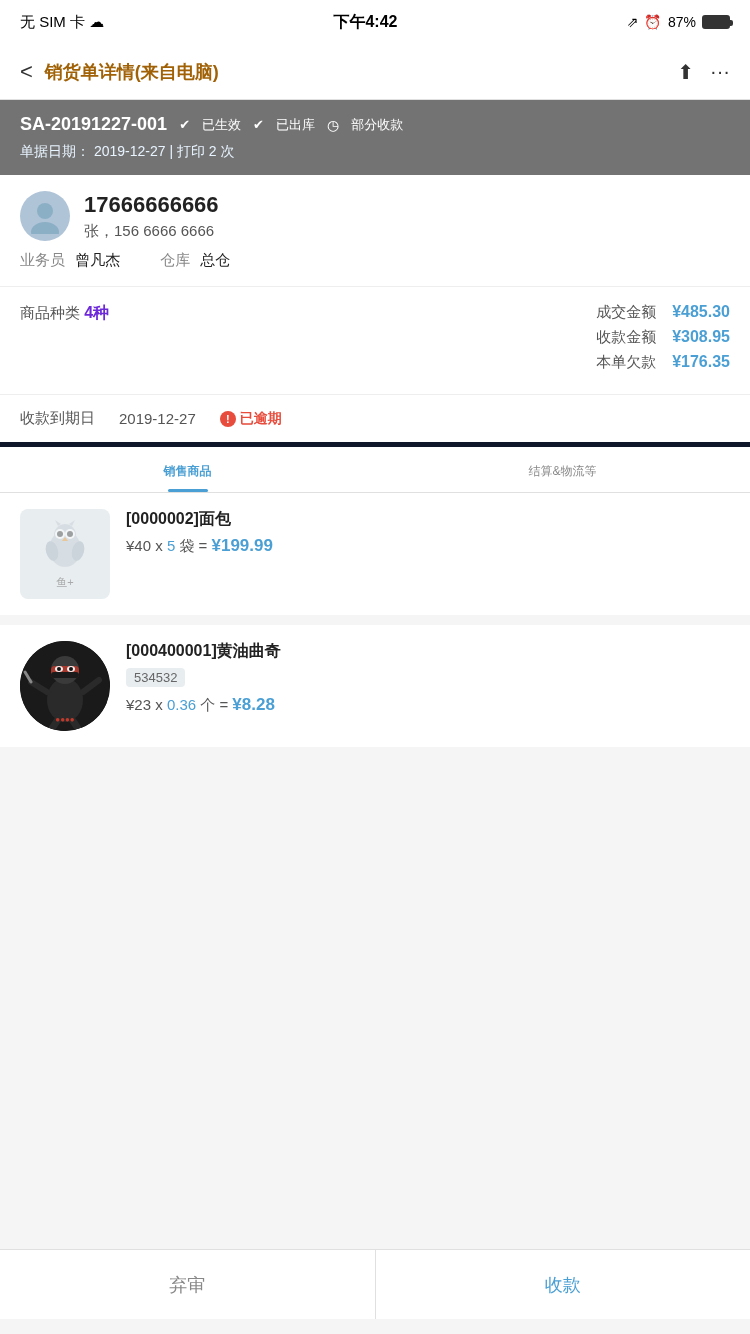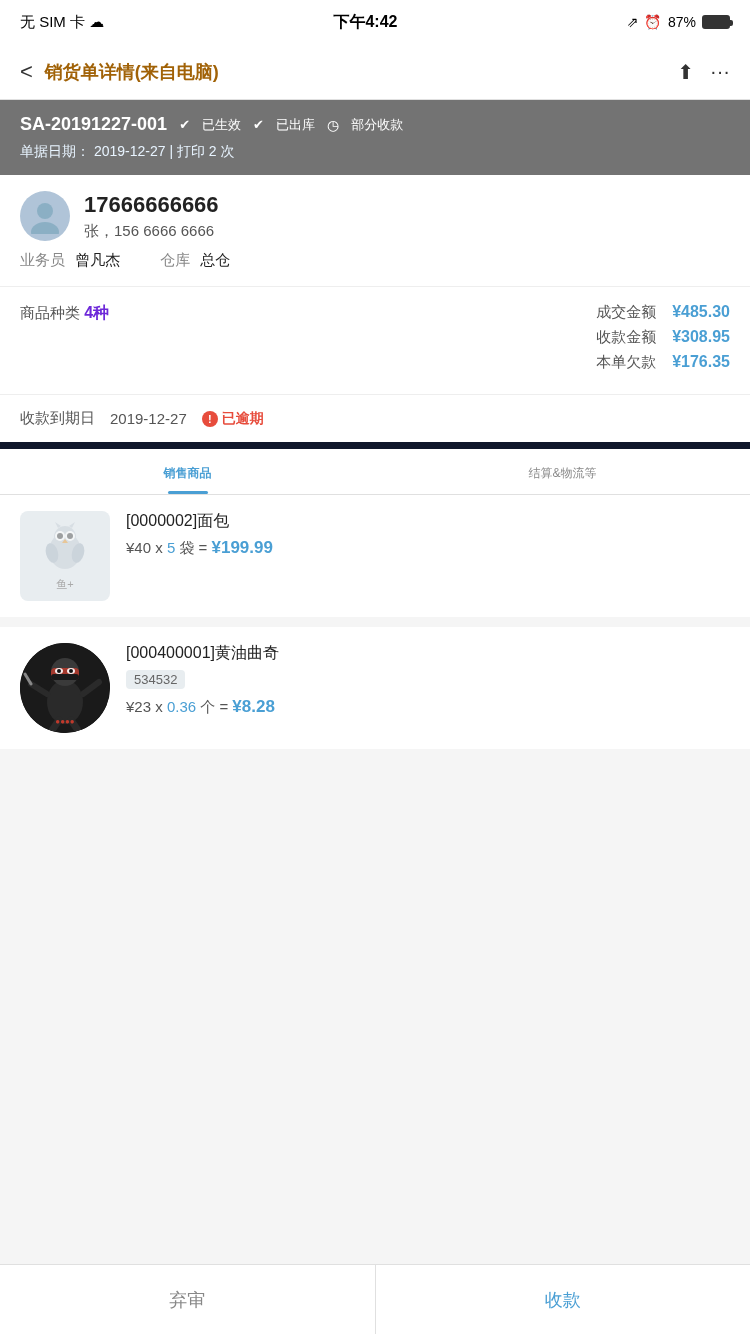--- a/index.html
+++ b/index.html
@@ -172,24 +172,24 @@
       color: #555;
     }
     .summary-row .amount { color: #4a9fd4; font-weight: 600; font-size: 16px; }
 
     
     .payment-due {
       background: #fff;
       padding: 14px 20px;
       font-size: 15px;
       color: #555;
-      border-bottom: 7px solid #0f172a;
+      border-bottom: 5px solid #0f172a;
       display: flex;
       align-items: center;
-      gap: 15px;
+      gap: 24px;
     }
     .overdue-badge {
       display: inline-flex; align-items: center; gap: 4px;
       background: transparent;
       color: #e74c3c;
       font-size: 14px;
       font-weight: 600;
     }
     .overdue-dot {
       width: 16px; height: 16px;
@@ -242,21 +242,21 @@
       border-radius: 8px;
       background: #e8edf0;
       flex-shrink: 0;
       display: flex; align-items: center; justify-content: center;
       overflow: hidden;
     }
     .product-info { flex: 1; }
     .product-name {
       font-size: 16px;
       color: #222;
-      font-weight: 400;
+      font-weight: 700;
       margin-bottom: 6px;
     }
     .product-sku {
       display: inline-block;
       background: #e8edf0;
       color: #666;
       font-size: 13px;
       padding: 2px 8px;
       border-radius: 4px;
       margin-bottom: 8px;
@@ -264,21 +264,21 @@
     .product-price-row {
       font-size: 15px;
       color: #555;
     }
     .product-price-row .qty { color: #4a9fd4; }
     .product-price-row .total { color: #4a9fd4; font-weight: 700; font-size: 17px; }
 
     
     .bottom-bar {
       position: fixed;
-      bottom: 0; left: 0;
+      bottom: 15px; left: 0;
       width: 750px;
       height: 70px;
       background: #fff;
       border-top: 1px solid #e0e0e0;
       display: flex;
     }
     .bottom-btn {
       flex: 1;
       display: flex; align-items: center; justify-content: center;
       font-size: 18px;

